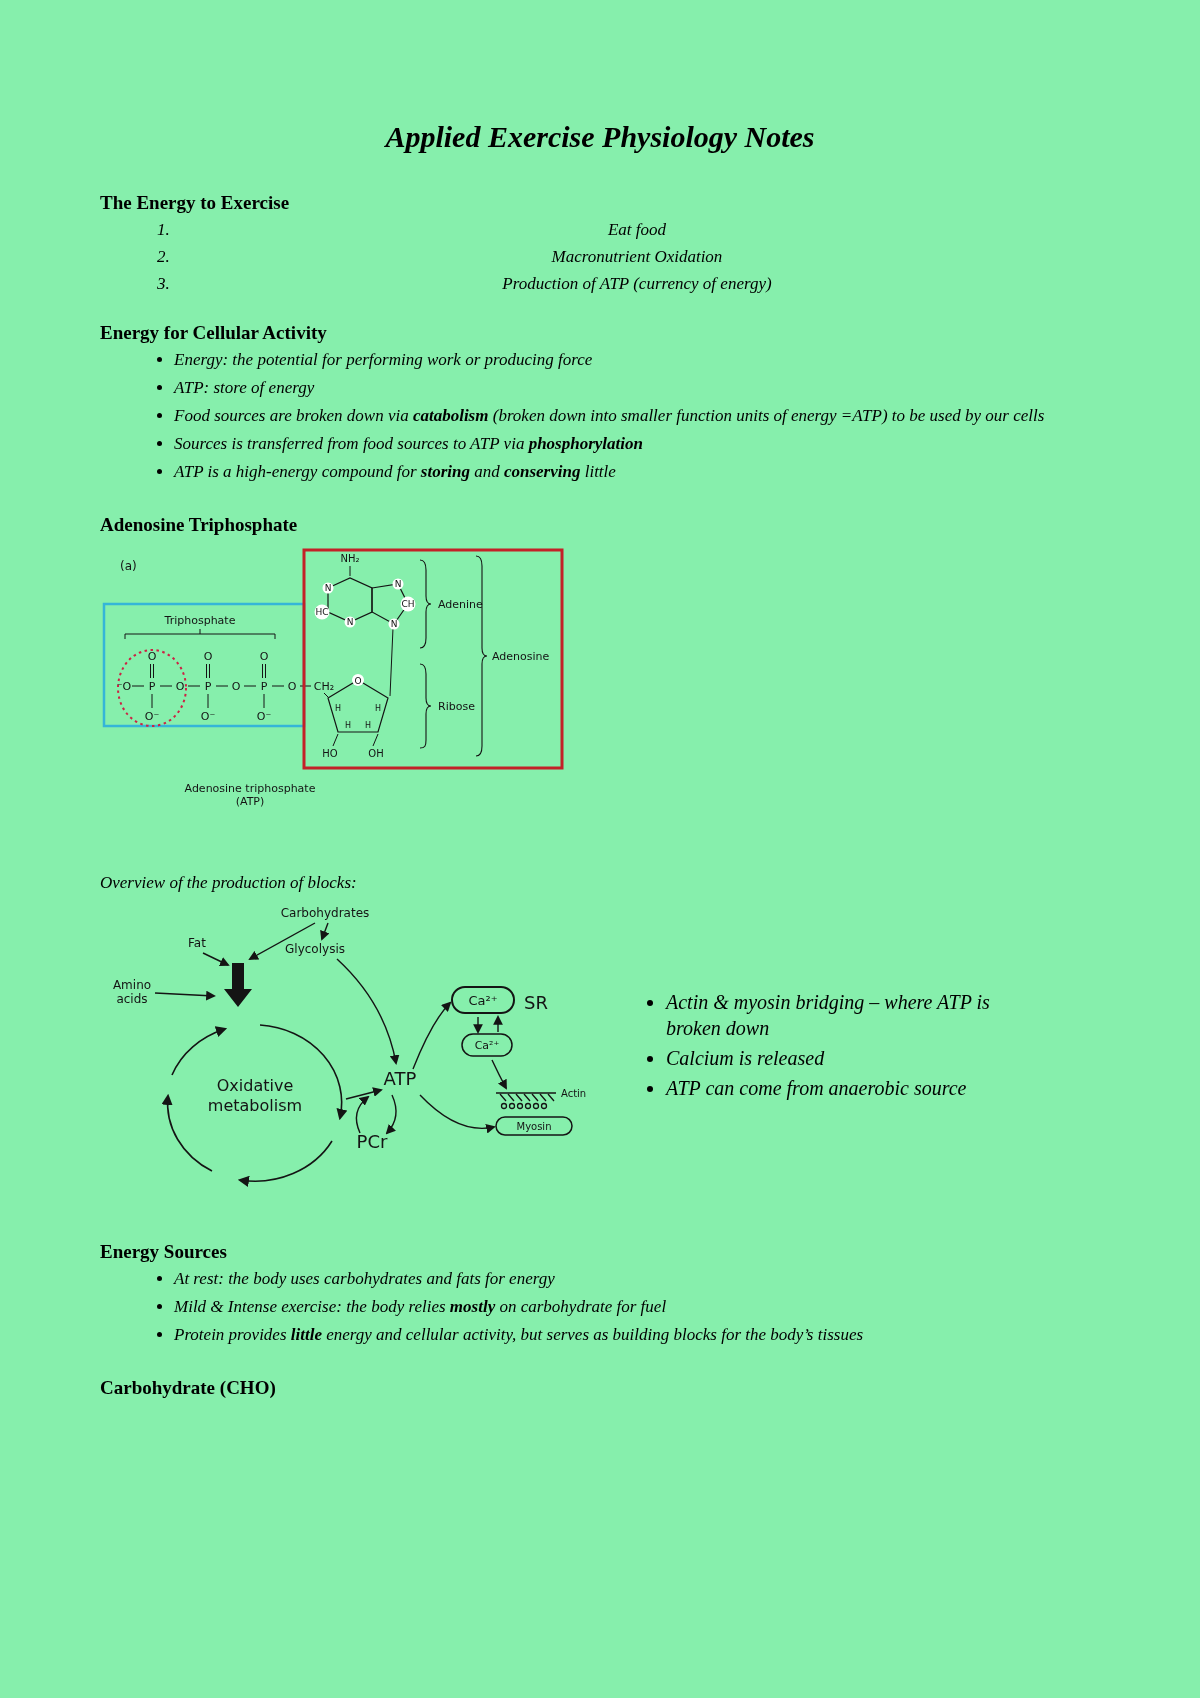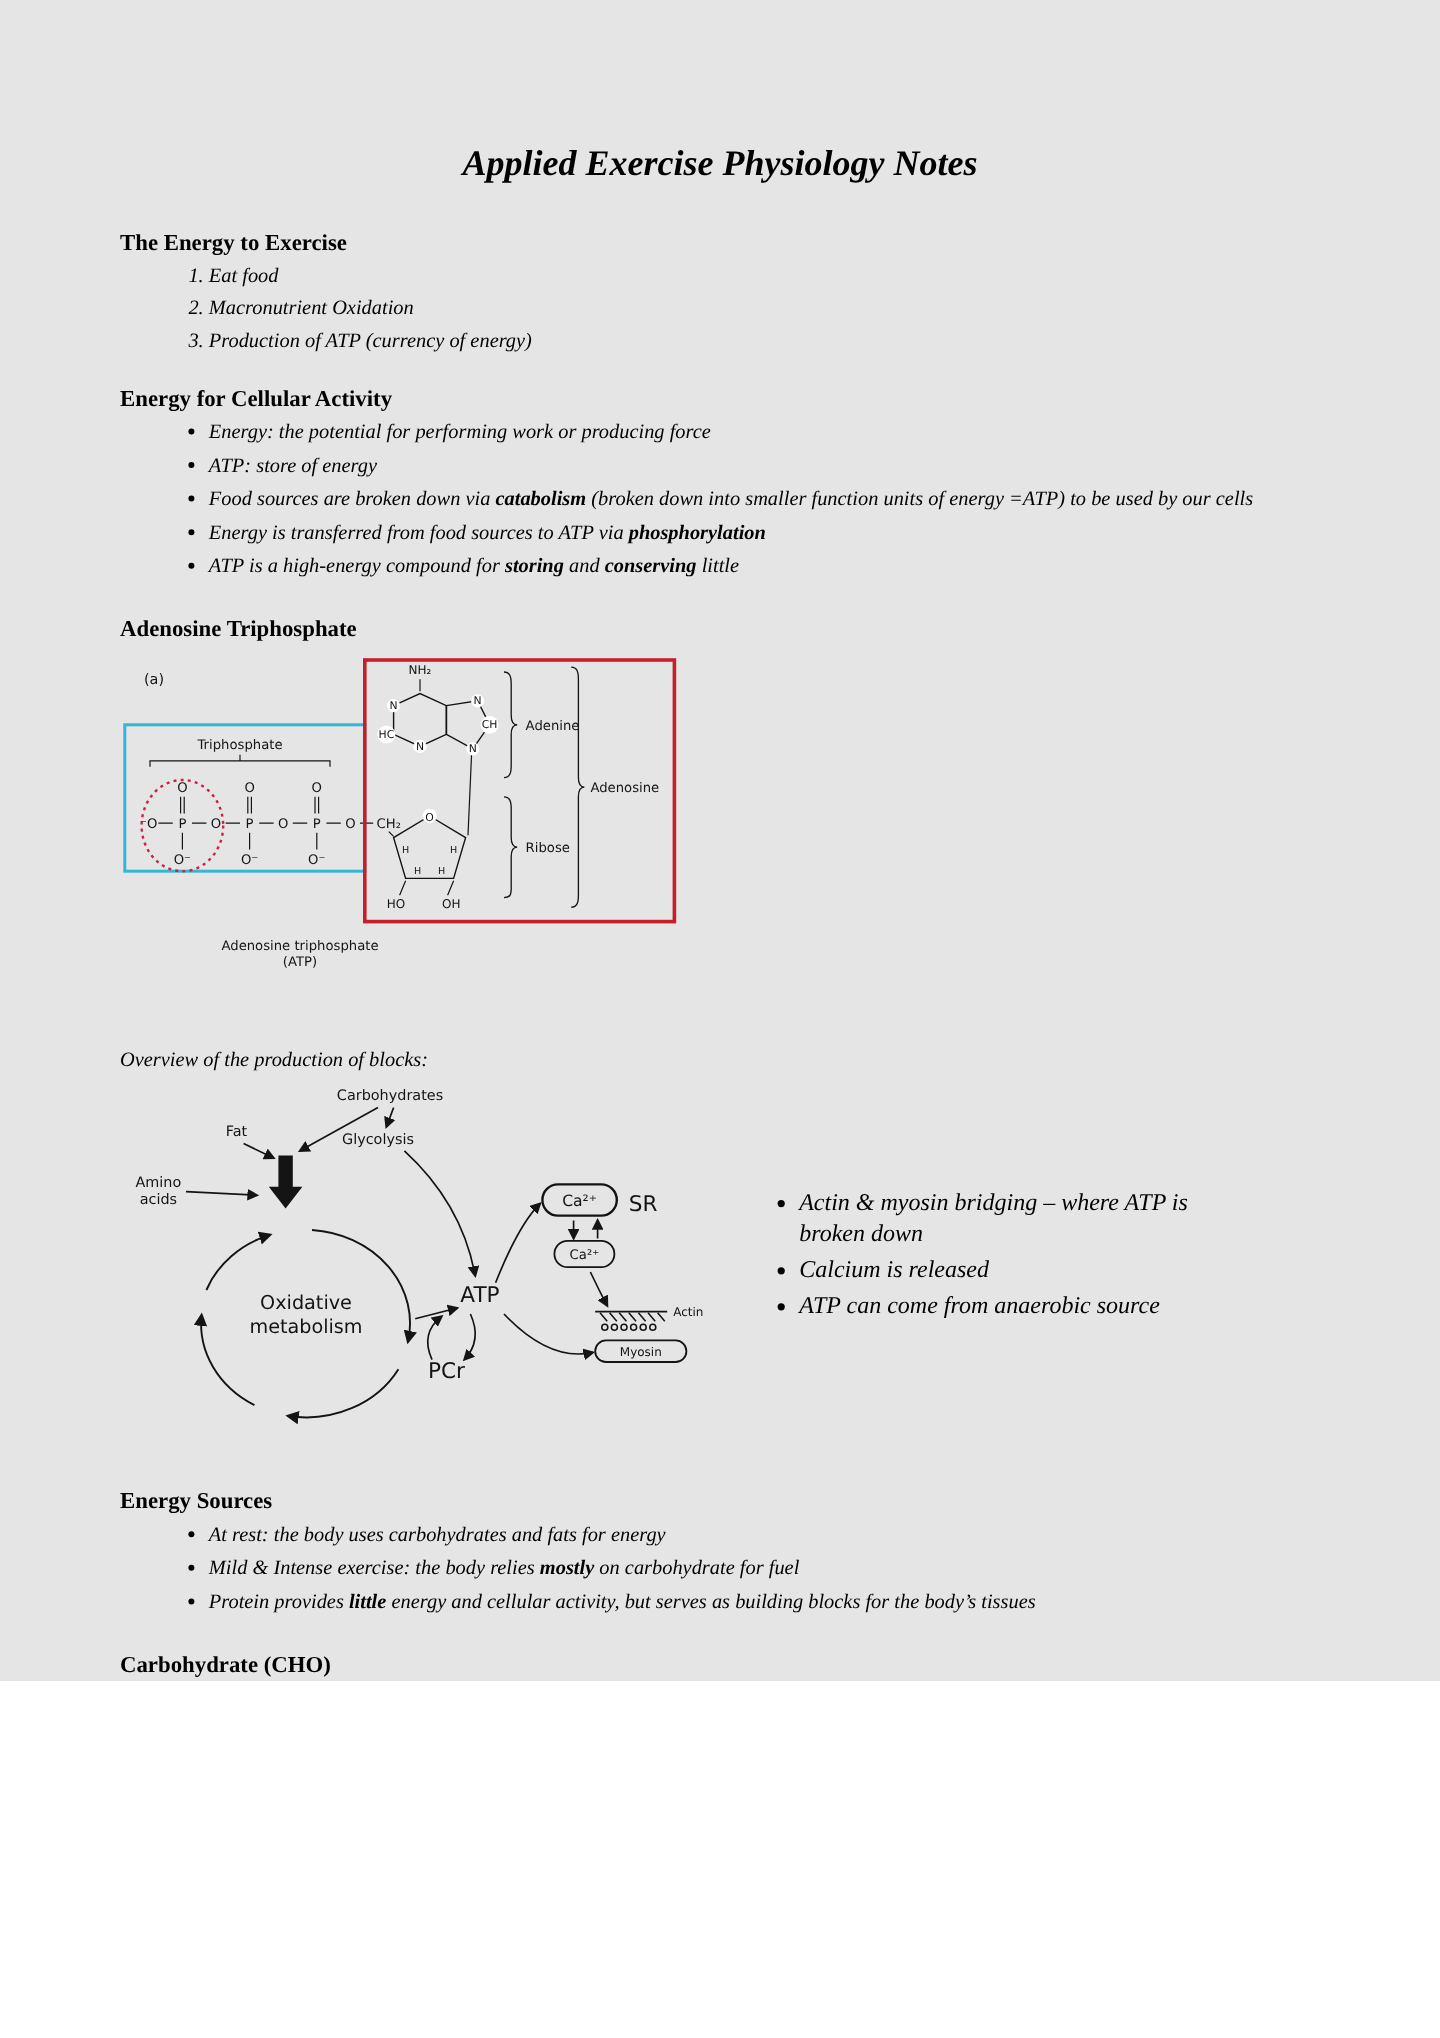--- a/index.html
+++ b/index.html
@@ -1,35 +1,35 @@
 <!DOCTYPE html>
 <html><head>
 <meta charset="utf-8">
 <style>
   html,body{margin:0;padding:0;background:#ffffff;}
   .page{
-    width:1200px;height:1401px;box-sizing:border-box;
+    width:1200px;height:1698px;box-sizing:border-box;
     padding:120px 100px 0 100px;
-    background:#e5e5e5;color:#000;
+    background:#86efac;color:#000;
     font-family:"Liberation Serif",serif;
     overflow:hidden;position:relative;
   }
   .doc-title{
     font-size:30px;font-weight:bold;font-style:italic;
     text-align:center;margin:0 0 38px 0;
   }
   .section-heading{
     font-size:23px;font-weight:bold;color:#e21313;margin:0 0 8px 0;
   }
   .sub-heading{font-size:19px;font-weight:bold;margin:0 0 4px 0;}
   .mt-md{margin-top:26px;}
   .mt-lg{margin-top:30px;}
   .mt-xl{margin-top:38px;}
   ol.num-list{margin:2px 0 0 0;padding-left:74px;font-style:italic;font-size:17px;}
-  ol.num-list li{margin:3px 0;line-height:24px;}
+  ol.num-list li{margin:3px 0;line-height:24px;text-align:center;}
   ul.bullet-list{margin:4px 0 0 0;padding-left:74px;font-style:italic;font-size:17px;}
   ul.bullet-list li{margin:4px 0;line-height:24px;}
   li b{font-weight:bold;}
   .fig-row{display:flex;align-items:flex-start;margin-top:10px;}
   .side-note{
     width:408px;margin-left:22px;margin-top:60px;
     font-style:italic;font-size:17px;line-height:26px;
   }
   .overview-caption{font-style:italic;font-size:17px;margin:62px 0 8px 0;}
   ul.side-bullets{
@@ -53,21 +53,21 @@
     <li><span>Eat food</span></li>
     <li><span>Macronutrient Oxidation</span></li>
     <li><span>Production of ATP (currency of energy)</span></li>
   </ol>
 
   <h3 class="sub-heading mt-md">Energy for Cellular Activity</h3>
   <ul class="bullet-list">
     <li><span>Energy: the potential for performing work or producing force</span></li>
     <li><span>ATP: store of energy</span></li>
     <li><span>Food sources are broken down via </span><b>catabolism</b><span> (broken down into smaller function units of energy =ATP) to be used by our cells</span></li>
-    <li><span>Energy is transferred from food sources to ATP via </span><b>phosphorylation</b></li>
+    <li><span>Sources is transferred from food sources to ATP via </span><b>phosphorylation</b></li>
     <li><span>ATP is a high-energy compound for </span><b>storing</b><span> and </span><b>conserving</b><span> little</span></li>
   </ul>
 
   <h3 class="sub-heading mt-lg">Adenosine Triphosphate</h3>
 
   <div class="fig-row">
     <svg width="470" height="265" viewBox="0 0 470 265">
       <text x="20" y="24" font-size="12">(a)</text>
 
       <rect x="4" y="58" width="200" height="122" fill="none" stroke="#35b5d8" stroke-width="2.5"></rect>

